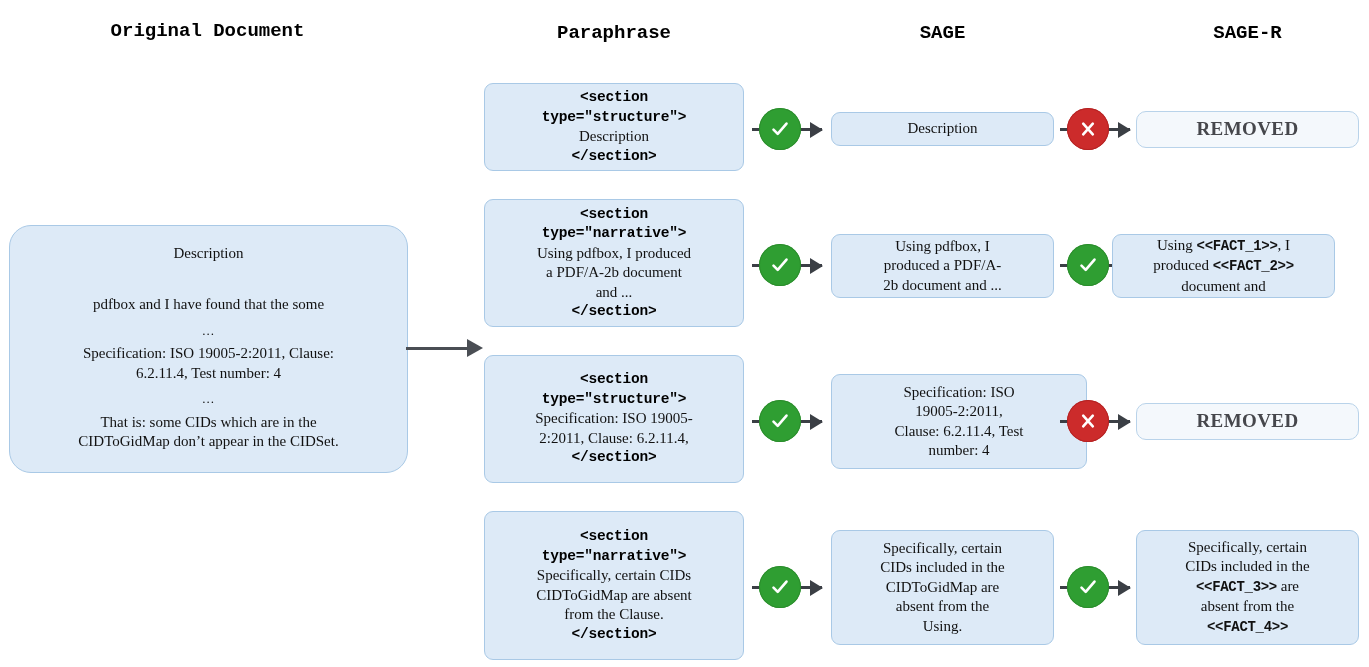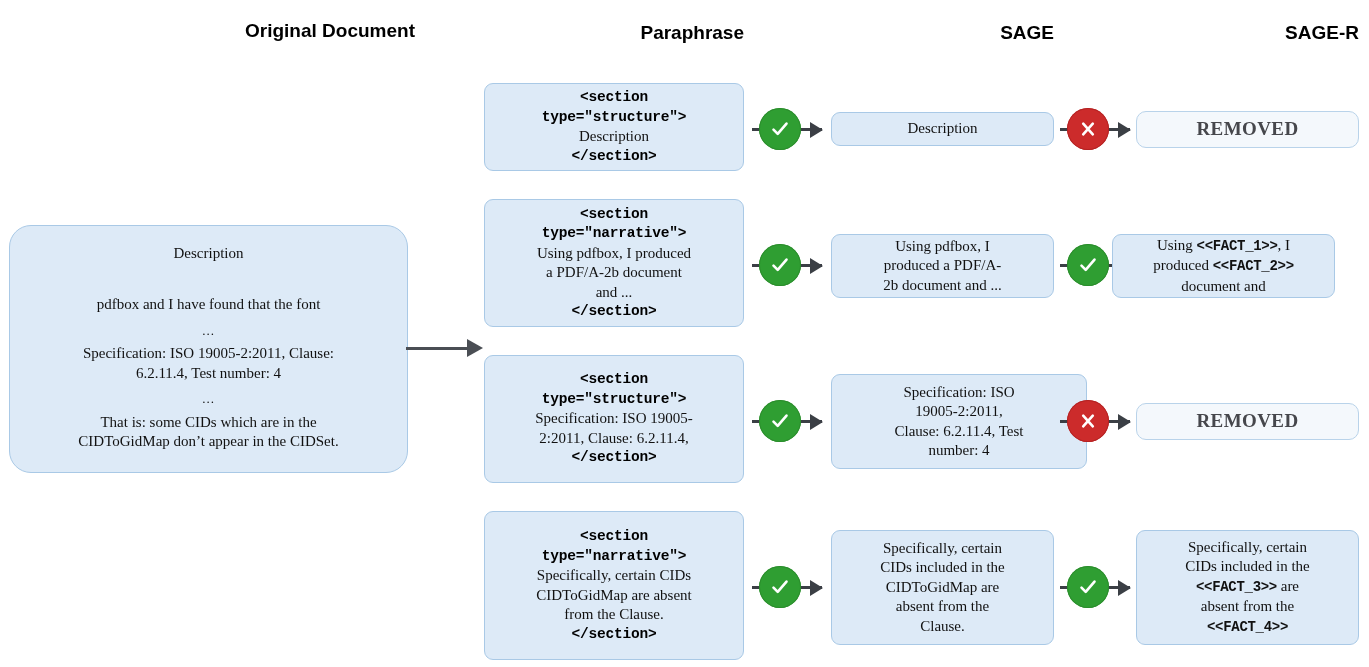--- a/index.html
+++ b/index.html
@@ -10,25 +10,25 @@
   body {
     width: 1369px;
     height: 667px;
     position: relative;
     overflow: hidden;
     font-family: "Liberation Serif", serif;
     color: #1a1a1a;
   }
   .col-header {
     position: absolute;
-    font-family: Liberation Sans, sans-serif;
+    font-family: Liberation Mono, monospace;
     font-weight: bold;
     font-size: 19px;
     color: #000000;
-    text-align: right;
+    text-align: center;
     white-space: nowrap;
   }
   .box {
     position: absolute;
     box-sizing: border-box;
     background: #ddeaf7;
     border: 1.4px solid #a9c9e6;
     border-radius: 9px;
     display: flex;
     align-items: center;
@@ -167,21 +167,21 @@
 </div>
 <div class="col-header" style="left:1136px; top:22px; width:223px;">
   <span>SAGE-R</span>
 </div>
 
 <div class="box orig-box" style="left:9px; top:225px; width:399px; height:248px;">
   <div class="box-inner">
     <div class="orig-title">Description</div>
     <div class="orig-para">
       <br>
-      <span>pdfbox and I have found that the font</span>
+      <span>pdfbox and I have found that the some</span>
     </div>
     <div class="ellipsis">...</div>
     <div class="orig-para">
       <span>Specification:  ISO 19005-2:2011, Clause:</span><br>
       <span>6.2.11.4, Test number:  4</span>
     </div>
     <div class="ellipsis">...</div>
     <div class="orig-para">
       <span>That is:  some CIDs which are in the</span><br>
       <span>CIDToGidMap don’t appear in the CIDSet.</span>
@@ -347,21 +347,21 @@
   </div>
   <div class="arrowhead" style="left:58px;"></div>
 </div>
 
 <div class="box" style="left:831px; top:530px; width:223px; height:115px;">
   <div class="box-inner">
     <span class="content-lines">Specifically, certain</span>
     <span class="content-lines">CIDs included in the</span>
     <span class="content-lines">CIDToGidMap are</span>
     <span class="content-lines">absent from the</span>
-    <span class="content-lines">Clause.</span>
+    <span class="content-lines">Using.</span>
   </div>
 </div>
 
 <div class="conn" style="left:1060px; top:566px; width:78px;">
   <div class="line" style="left:0px; width:70px;"></div>
   <div class="badge ok" style="left:7px;">
     <svg width="24" height="24" viewBox="0 0 24 24" aria-hidden="true">
         <path d="M5.5 12.6 L9.7 16.8 L18.5 6.6" stroke="#ffffff" stroke-width="2.6" fill="none" stroke-linecap="round" stroke-linejoin="round"></path>
       </svg>
   </div>

